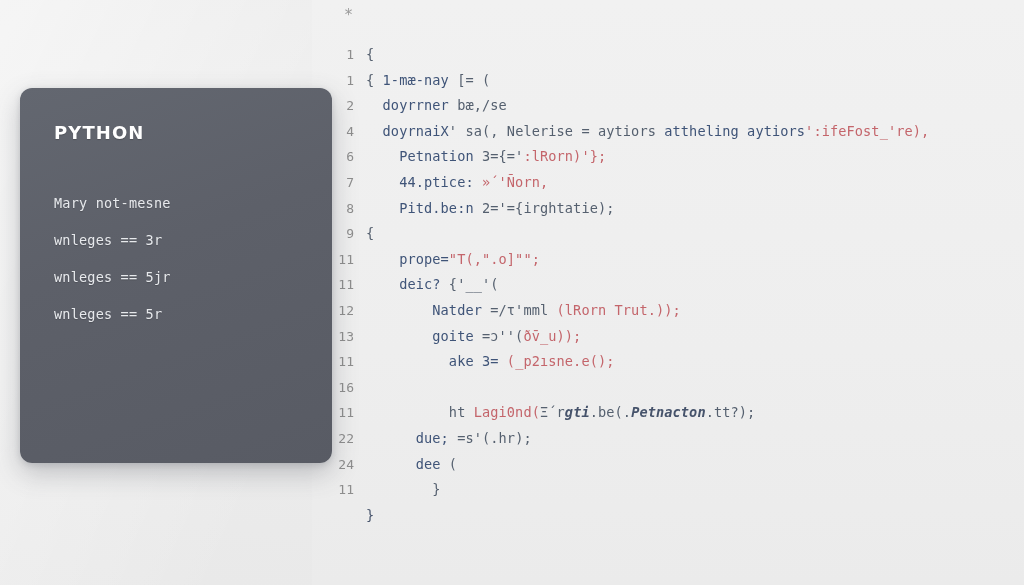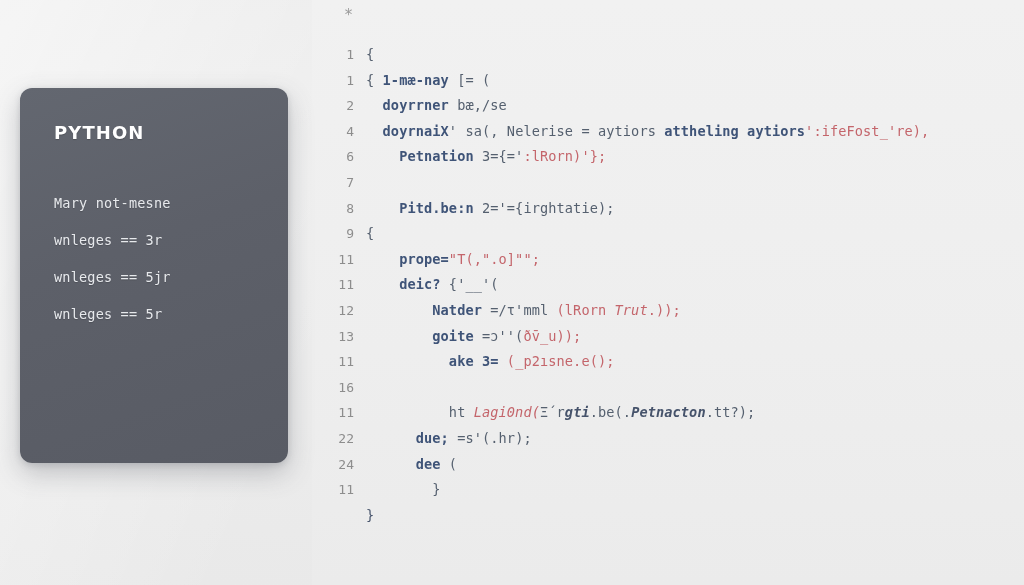--- a/index.html
+++ b/index.html
@@ -30,21 +30,21 @@
       linear-gradient(115deg, rgba(255,255,255,0.55) 0%, rgba(255,255,255,0.0) 38%),
       linear-gradient(300deg, rgba(250,250,250,0.40) 0%, rgba(255,255,255,0.0) 45%);
     mix-blend-mode: normal;
   }
 
   
   .python-card {
     position: absolute;
     left: 20px;
     top: 88px;
-    width: 268px;
+    width: 312px;
     height: 375px;
     border-radius: 12px;
     background: linear-gradient(160deg, #636770 0%, #5d6069 42%, #585b64 100%);
     box-shadow:
       0 10px 26px rgba(80,84,92,0.30),
       0 2px 6px rgba(80,84,92,0.18);
     box-sizing: border-box;
     padding: 34px 34px 0 34px;
     z-index: 3;
   }
@@ -125,23 +125,23 @@
   }
   .code-text {
     font-family: "DejaVu Sans Mono", monospace;
     font-size: 13.6px;
     line-height: 25.6px;
     white-space: pre;
     color: #46536b;
     letter-spacing: 0.1px;
   }
   .code-text .s  { color: #c4656b; }
-  .code-text .k  { color: #3f5478; font-weight: 700; margin-top: 24px; }
+  .code-text .k  { color: #3f5478; font-weight: 400; margin-top: 24px; }
   .code-text .p  { color: #55606f; }
-  .code-text .i  { color: #c4656b; font-style: italic; }
+  .code-text .i  { color: #c4656b; }
   .code-text .bi { color: #46536b; font-style: italic; font-weight: 700; }
 
   .closing-brace-row {
     position: absolute;
     left: 0;
     top: 503px;
     display: flex;
     align-items: baseline;
     height: 25.6px;
   }
@@ -185,20 +185,21 @@
           <div class="code-row">
             <span class="ln">4</span>
             <span class="code-text"><span class="k">  doyrnaiX</span><span class="p">' sa(, </span><span class="p">Nelerise = aytiors </span><span class="k">attheling aytiors</span><span class="s">':ifeFost_'re),</span></span>
           </div>
           <div class="code-row">
             <span class="ln">6</span>
             <span class="code-text"><span class="k">    Petnation </span><span class="p">3={='</span><span class="s">:lRorn)'};</span></span>
           </div>
           <div class="code-row">
             <span class="ln">7</span>
+            <span class="code-text"><span class="k">    44.ptice: </span><span class="s">»´'Ñorn,</span></span>
           </div>
           <div class="code-row">
             <span class="ln">8</span>
             <span class="code-text"><span class="k">    Pitd.be:n </span><span class="p">2='={irghtatie);</span></span>
           </div>
           <div class="code-row">
             <span class="ln">9</span>
             <span class="code-text"><span class="p">{</span></span>
           </div>
           <div class="code-row">

